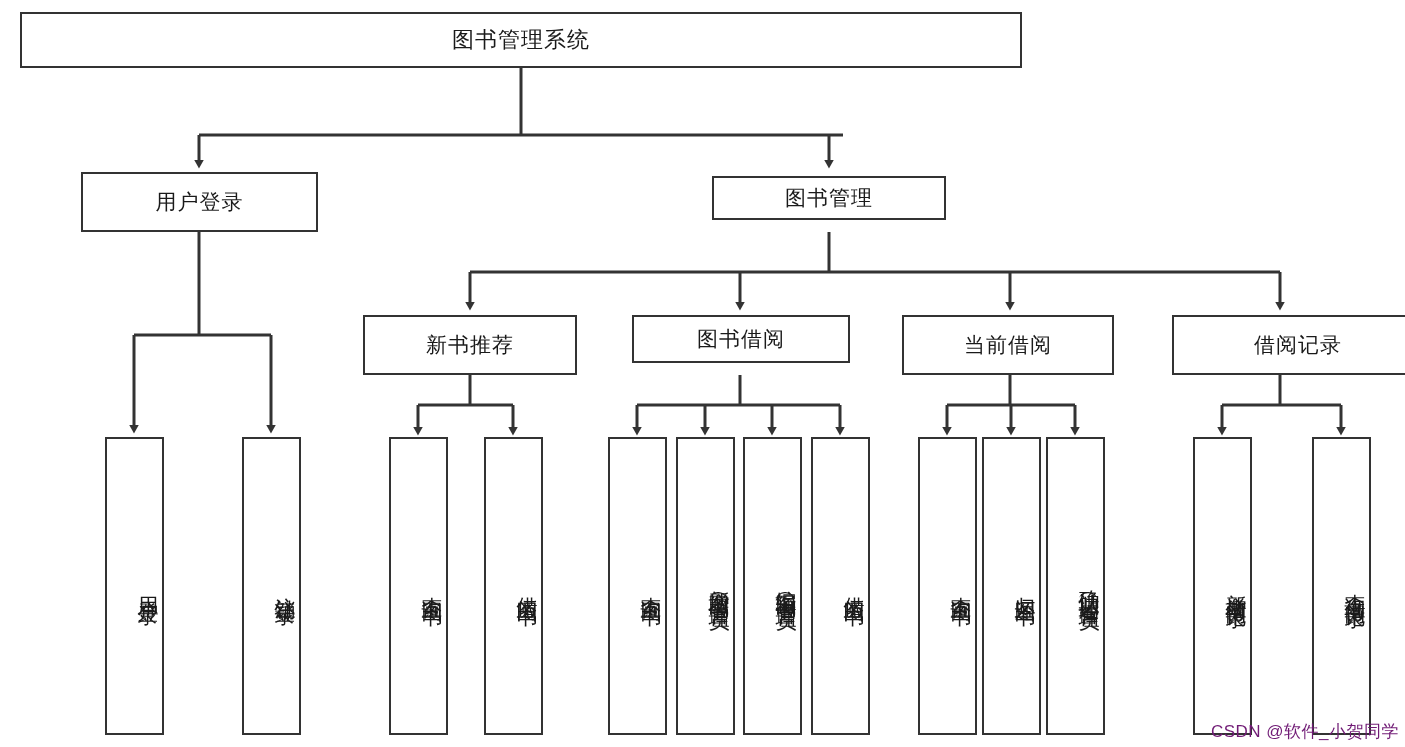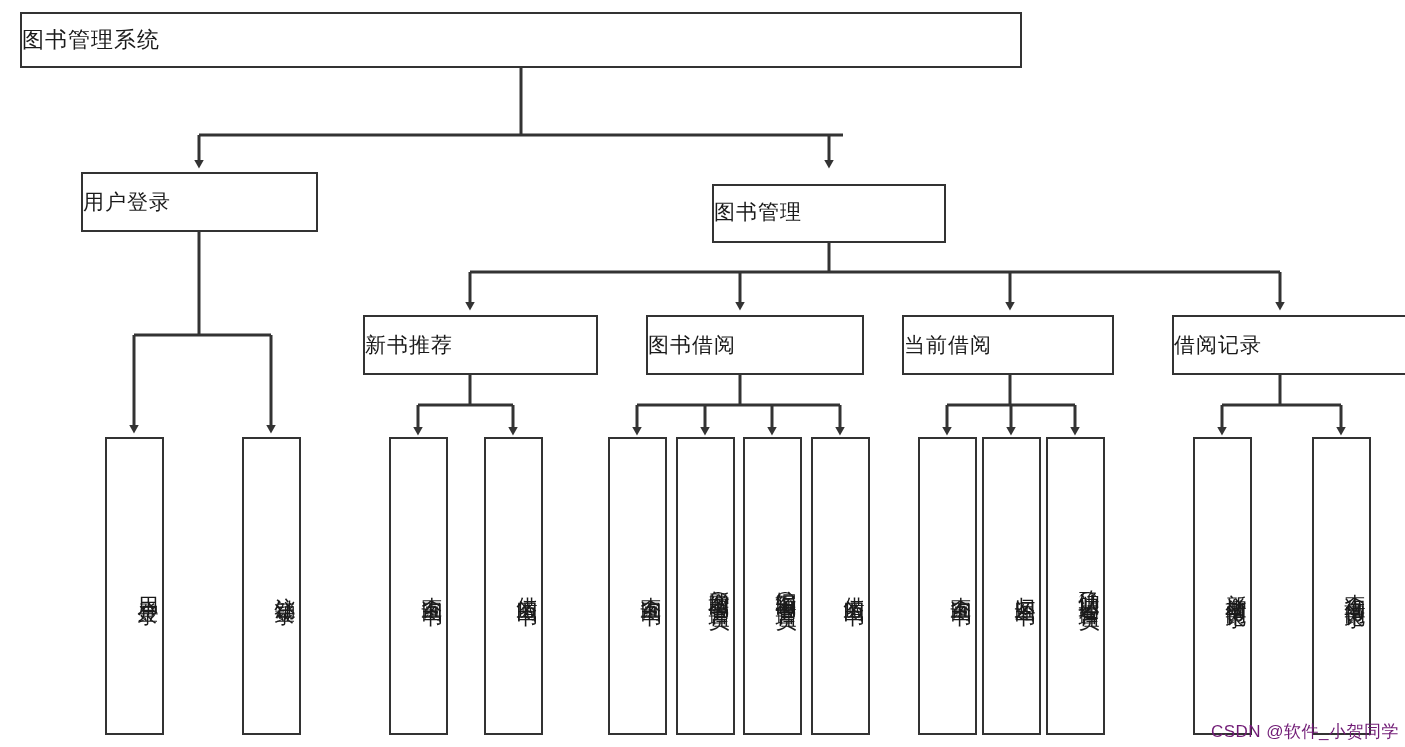--- a/index.html
+++ b/index.html
@@ -24,20 +24,21 @@
     width: 1405px;
     height: 747px;
   }
   .node {
     position: absolute;
     box-sizing: border-box;
     border: 2px solid #333333;
     background: #ffffff;
     display: flex;
     align-items: center;
+    justify-content: center;
     color: #1a1a1a;
   }
   .node.horiz {
     font-size: 21px;
     letter-spacing: 1px;
     line-height: 1.2;
   }
   .node.root {
     font-size: 22px;
   }
@@ -122,28 +123,28 @@
     </g>
   </svg>
 
   <div class="node horiz root" style="left:20px; top:12px; width:1002px; height:56px;">
     <span>图书管理系统</span>
   </div>
 
   <div class="node horiz" style="left:81px; top:172px; width:237px; height:60px;">
     <span>用户登录</span>
   </div>
-  <div class="node horiz" style="left:712px; top:184px; width:234px; height:59px;font-family:Liberation Mono, monospace;">
+  <div class="node horiz" style="left:712px; top:176px; width:234px; height:44px;">
     <span>图书管理</span>
   </div>
 
-  <div class="node horiz" style="left:363px; top:315px; width:235px; height:60px;">
+  <div class="node horiz" style="left:363px; top:315px; width:214px; height:60px;">
     <span>新书推荐</span>
   </div>
-  <div class="node horiz" style="left:632px; top:315px; width:218px; height:60px;margin-left:14px;">
+  <div class="node horiz" style="left:632px; top:315px; width:218px; height:48px;">
     <span>图书借阅</span>
   </div>
   <div class="node horiz" style="left:902px; top:315px; width:212px; height:60px;">
     <span>当前借阅</span>
   </div>
   <div class="node horiz" style="left:1172px; top:315px; width:252px; height:60px;">
     <span>借阅记录</span>
   </div>
 
   <div class="node vert" style="left:105px; top:437px; width:59px; height:298px;">

